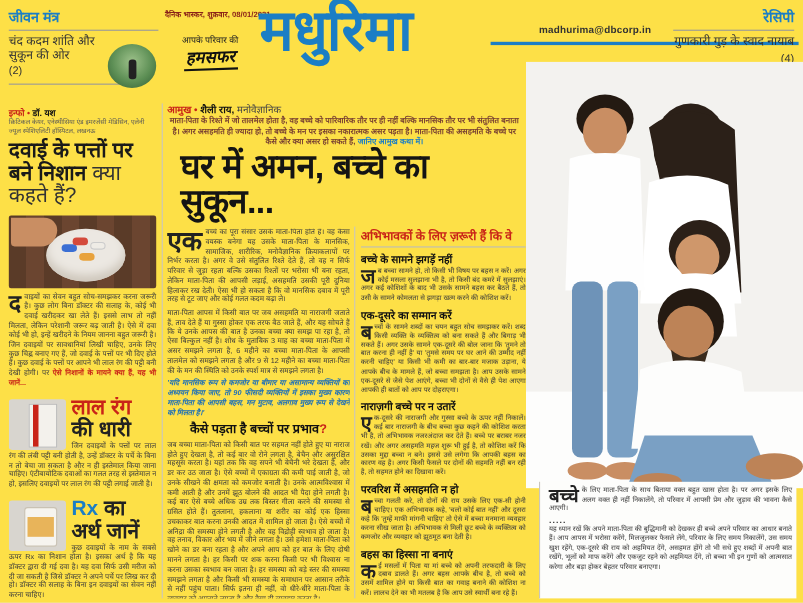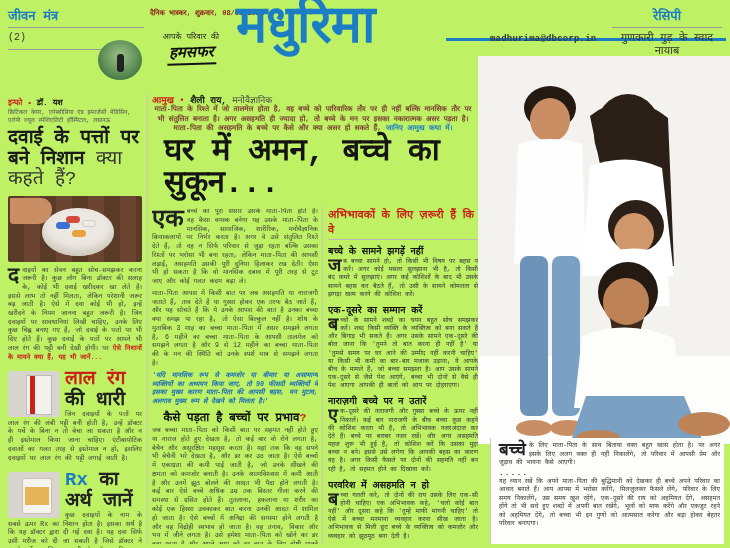--- a/index.html
+++ b/index.html
@@ -1,37 +1,37 @@
 <!DOCTYPE html>
 <html><head>
 <meta charset="utf-8">
 <style>
   * { margin:0; padding:0; box-sizing:border-box; }
   html,body { width:730px; height:548px; overflow:hidden; }
   body { font-family:"Liberation Sans","DejaVu Sans",sans-serif; background:#e8e8e4; }
-  .page { position:relative; width:730px; height:548px; background:#bef264; overflow:hidden;font-family:Liberation Mono, monospace; }
+  .page { position:relative; width:730px; height:548px; background:#fde047; overflow:hidden; }
 
   
   .promo-left { position:absolute; left:8px; top:6px; width:136px; }
   .promo-left .ttl { color:#1b7ec5; font-weight:bold; font-size:13px; border-bottom:1px solid #999; padding-bottom:3px; margin-bottom:4px; }
   .promo-left .teaser { font-size:11px; color:#333; line-height:1.15; width:86px; }
   .promo-left .pg { font-size:10px; color:#333; margin-top:2px; }
   .promo-circle { position:absolute; right:2px; top:34px; width:44px; height:40px; border-radius:50%;
       background:radial-gradient(circle at 50% 40%, #9dc18a 0%, #5d8f55 55%, #2f5b33 100%); overflow:hidden; }
   .promo-circle:after { content:""; position:absolute; left:19px; top:14px; width:7px; height:18px; background:#222; border-radius:3px; }
   .promo-left .rule { border-bottom:1px solid #999; margin-top:6px; width:120px; }
 
   .dateline { position:absolute; left:150px; top:8px; font-size:7px; color:#8b2318; font-weight:bold; }
   .tagline { position:absolute; left:152px; top:30px; width:78px; text-align:center; }
   .tagline .small { font-size:8px; color:#222; }
   .tagline .script { font-size:15px; font-weight:bold; font-style:italic; color:#111; border-bottom:2px solid #111; display:inline-block; padding:0 2px 1px; transform:rotate(-2deg); }
   .masthead { position:absolute; left:236px; top:0px; width:250px; color:#1b7ec5; font-weight:bold; font-size:52px; line-height:1.1; letter-spacing:-1px; }
   .mast-rule { position:absolute; left:446px; top:38px; width:280px; border-top:3px solid #1b7ec5; }
-  .email { position:absolute; left:490px; top:22px; font-size:9px; color:#333; font-weight:bold; letter-spacing:.2px;margin-top:12px; }
-  .promo-right { position:absolute; right:8px; top:6px; width:110px; text-align:center; }
+  .email { position:absolute; left:490px; top:22px; font-size:9px; color:#333; font-weight:bold; letter-spacing:.2px; }
+  .promo-right { position:absolute; right:8px; top:6px; width:110px; text-align:right; }
   .promo-right .ttl { color:#1b7ec5; font-weight:bold; font-size:13px; border-bottom:1px solid #999; padding-bottom:3px; margin-bottom:4px; }
   .promo-right .teaser { font-size:11px; color:#333; line-height:1.2; }
   .promo-right .pg { font-size:10px; color:#333; margin-top:3px; }
 
   
   .family-photo { position:absolute; left:478px; top:56px; width:252px; height:388px; overflow:hidden; }
 
   
   .vrule1 { position:absolute; left:147px; top:94px; bottom:4px; border-left:1px solid #c9c6bd; }
   .vrule2 { position:absolute; left:322px; top:206px; bottom:4px; border-left:1px solid #c9c6bd; }
@@ -93,20 +93,21 @@
   .famtime .txt { font-size:6.3px; color:#3a3a3a; line-height:1.35; text-align:justify; }
   .famtime .dots { font-size:8px; font-weight:bold; color:#333; letter-spacing:1px; line-height:1; margin:1px 0; }
 </style>
 </head>
 <body>
 
 <div class="page">
 
   <div class="promo-left">
     <div class="ttl">जीवन मंत्र</div>
+    <div class="teaser">चंद कदम शांति और सुकून की ओर</div>
     <div class="pg">(2)</div>
     <div class="promo-circle"></div>
     <div class="rule"></div>
   </div>
 
   <div class="dateline">दैनिक भास्कर, शुक्रवार, 08/01/2021</div>
 
   <div class="tagline">
     <div class="small">आपके परिवार की</div>
     <div class="script">हमसफर</div>

